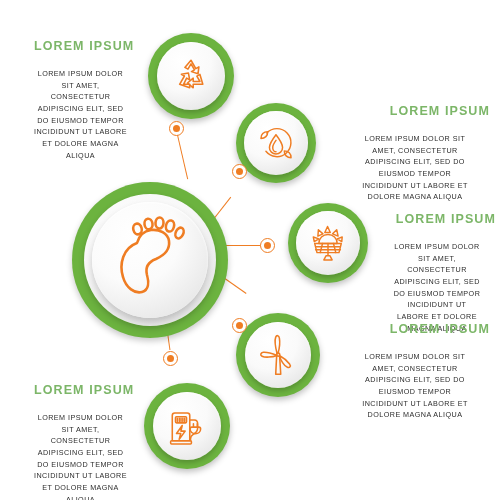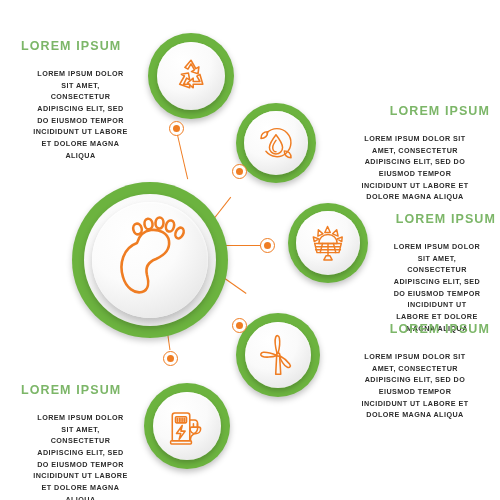--- a/index.html
+++ b/index.html
@@ -54,29 +54,29 @@
   }
   .node-inner svg{display:block;}
 
   
   .tblock{position:absolute;}
   .tblock .t-title{
     color:#7cb668;
     font-size:12.5px;
     letter-spacing:1.1px;
     font-weight:bold;
-    margin:0 0 5px 3px;
+    margin:0 0 5px 16px;
     white-space:nowrap;
   }
   .tblock .t-body{
     color:#2c2c2c;
     font-size:7.2px;
     letter-spacing:.45px;
     line-height:1.62;
-    font-weight:bold;
+    font-weight:normal;
     margin:15px;
   }
   .ta-left   .t-title{text-align:left;}
   .ta-left   .t-body {text-align:center;}
   .ta-right  .t-title{text-align:right;}
   .ta-right  .t-body {text-align:center;}
 </style>
 </head>
 <body>
 

